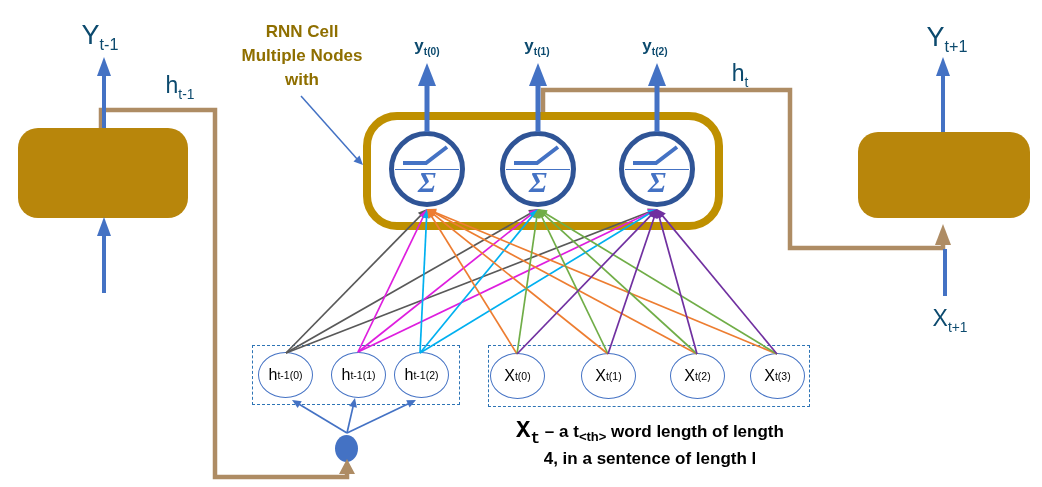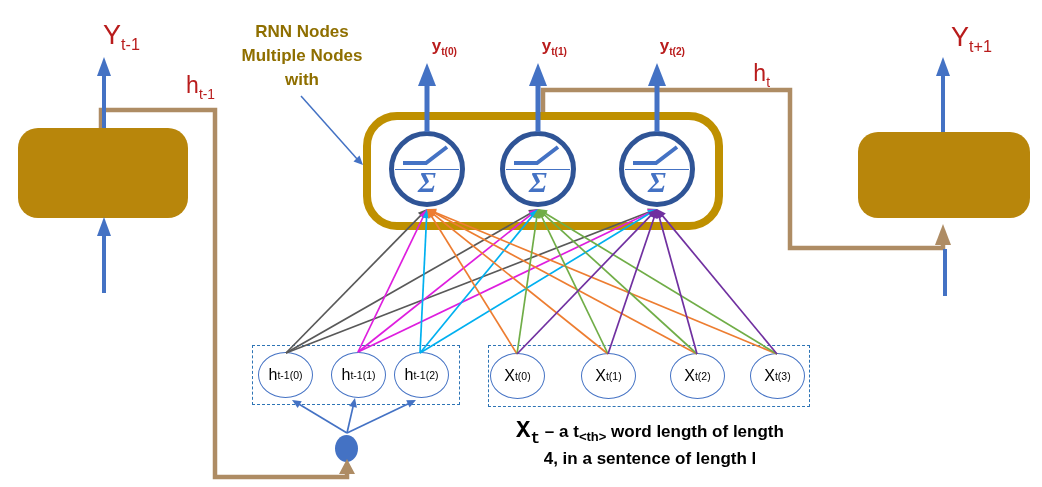--- a/index.html
+++ b/index.html
@@ -33,21 +33,21 @@
   
   .node{
     position:absolute;width:55px;height:46px;border:1.6px solid #4472C4;border-radius:50%;
     box-sizing:border-box;display:flex;align-items:center;justify-content:center;
     background:#fff;color:#000;font-size:16px;white-space:nowrap;
   }
   .node sub{font-size:10.5px;}
   
   .dot{position:absolute;left:335px;top:435px;width:23px;height:27px;border-radius:50%;background:#4472C4;}
   
-  .lbl{position:absolute;color:#b91c1c;text-align:right;white-space:nowrap;}
+  .lbl{position:absolute;color:#0c4a6e;text-align:center;white-space:nowrap;}
   .big{font-size:27px;}
   .med{font-size:23px;}
   .small{font-size:17px;}
   .lbl sub{font-size:60%;}
   .bold{font-weight:bold;}
   .title-wrap{position:absolute;left:470px;top:2px;width:220px;text-align:center;color:#000;font-weight:bold;}
   .title-base{font-size:28px;}
   .title-base sub{font-size:19px;}
   .title-rest{font-size:17px;}
   .rnn-label{
@@ -138,37 +138,40 @@
     <span>y</span><sub>t(0)</sub>
   </div>
   <div class="lbl small bold" style="left:507px;top:36px;width:60px;">
     <span>y</span><sub>t(1)</sub>
   </div>
   <div class="lbl small bold" style="left:625px;top:36px;width:60px;">
     <span>y</span><sub>t(2)</sub>
   </div>
 
   <div class="rnn-label">
-    <div>RNN Nodes</div>
+    <div>RNN Cell</div>
     <div>Multiple Nodes</div>
     <div>with</div>
   </div>
 
   <div class="lbl big" style="left:60px;top:20px;width:80px;">
     <span>Y</span><sub>t-1</sub>
   </div>
   <div class="lbl med" style="left:145px;top:72px;width:70px;">
     <span>h</span><sub>t-1</sub>
   </div>
 
   <div class="lbl med" style="left:710px;top:60px;width:60px;">
     <span>h</span><sub>t</sub>
   </div>
   <div class="lbl big" style="left:902px;top:22px;width:90px;">
     <span>Y</span><sub>t+1</sub>
+  </div>
+  <div class="lbl med" style="left:905px;top:305px;width:90px;">
+    <span>X</span><sub>t+1</sub>
   </div>
 
   <div class="caption">
     <div class="cap-line1">
       <span class="cap-x"><span>X</span><sub>t</sub></span><span> – a  t</span><sub class="cap-sub2">&lt;th&gt;</sub><span> word length of length</span>
     </div>
     <div class="cap-line2">4, in a sentence of length l</div>
   </div>
 
   <svg class="overlay" width="1042" height="487">

